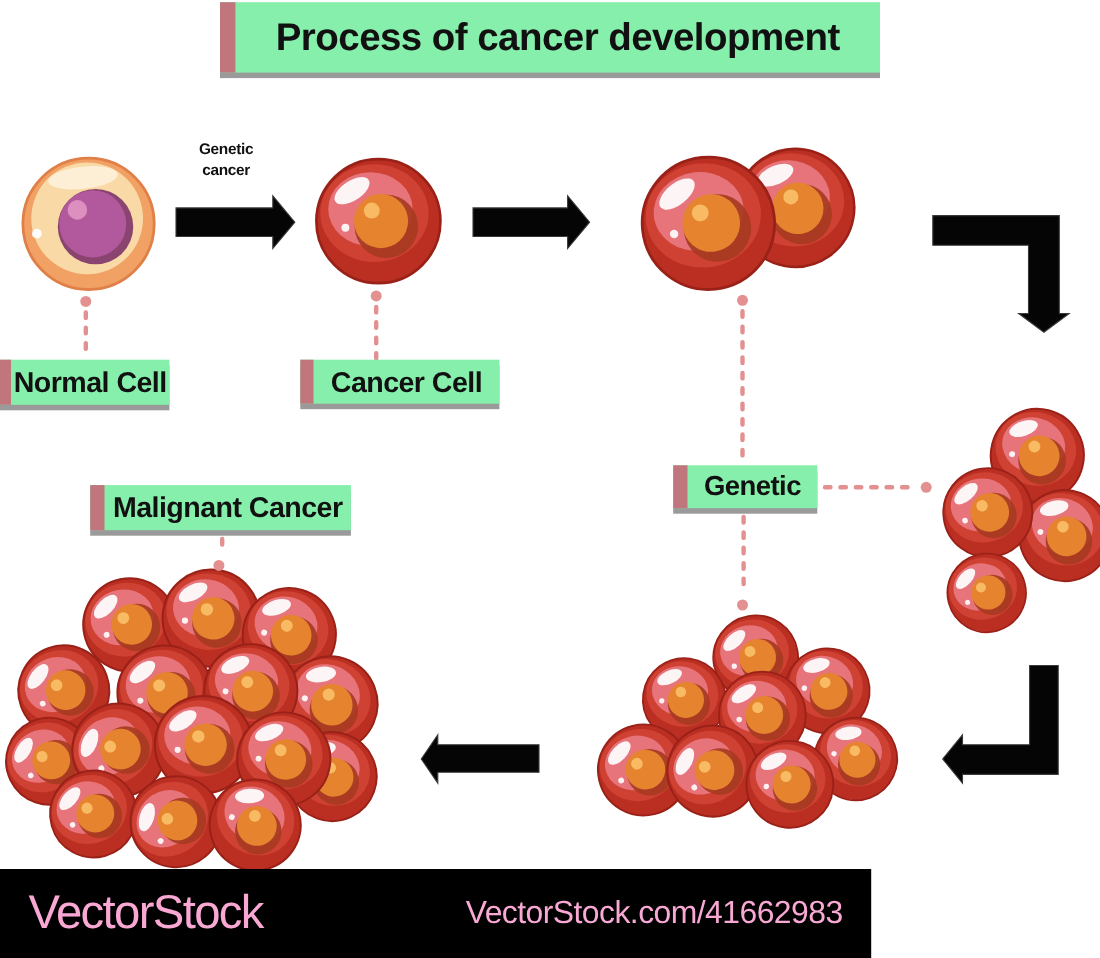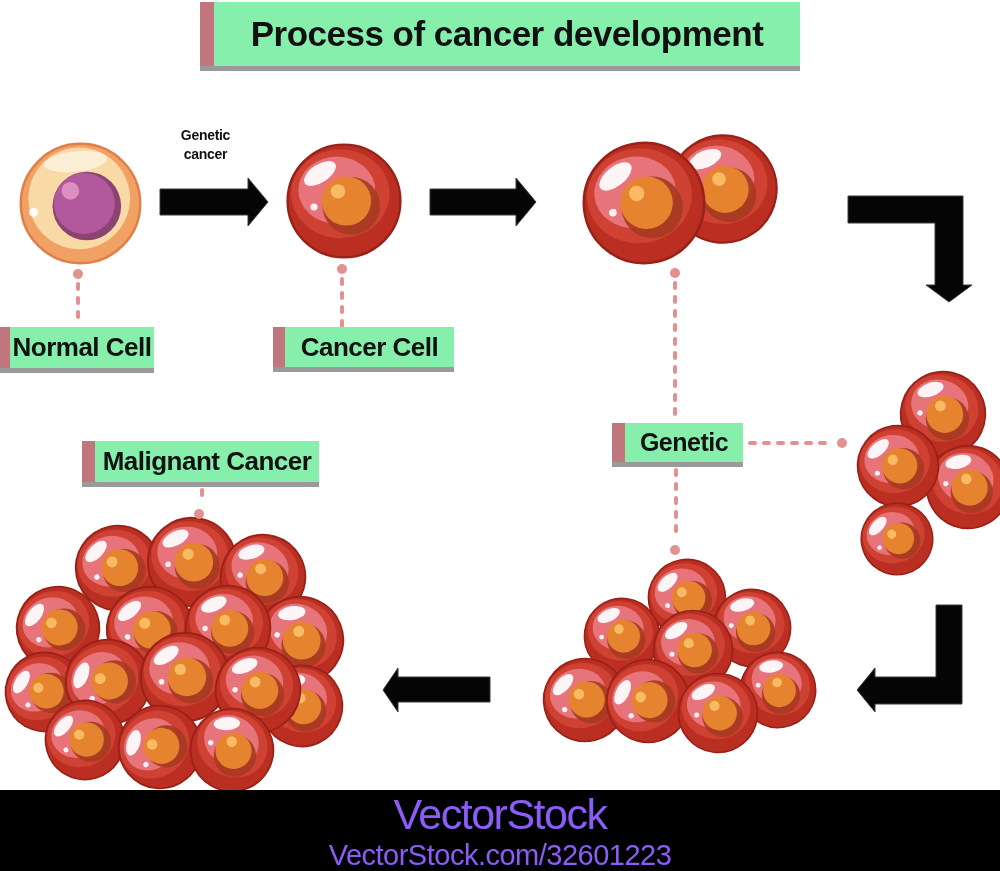--- a/index.html
+++ b/index.html
@@ -18,23 +18,23 @@
   .banner-title{left:200px;top:2px;width:600px;height:64px;font-size:35px;border-left-width:14px;}
   .banner-normal{left:0;top:327px;width:154px;height:41px;font-size:26px;border-left-width:10px;}
   .banner-cancer{left:257px;top:327px;width:181px;height:40px;font-size:26px;margin-left:16px;}
   .banner-doubling{left:612px;top:423px;width:131px;height:39px;font-size:25px;border-left-width:13px;}
   .banner-malignant{left:82px;top:412px;width:237px;height:41px;font-size:26px;border-left-width:13px;margin-top:29px;}
   .genetic-note{
     position:absolute;z-index:2;left:148px;top:126px;width:115px;
     text-align:center;font-size:14px;font-weight:bold;color:#111;line-height:1.35;letter-spacing:-0.3px;
   }
   .footer{
-    position:absolute;z-index:3;left:0;top:790px;width:1000px;height:81px;
+    position:absolute;z-index:3;left:0;top:790px;width:792px;height:81px;
     background:#000;box-sizing:border-box;padding:0 26px;
-    display:flex;align-items:center;justify-content:space-between;color:#8b5cf6;flex-direction:column;
+    display:flex;align-items:center;justify-content:space-between;color:#f9a8d4;
   }
   .footer-brand{font-size:43px;font-weight:500;letter-spacing:-1.5px;}
   .footer-url{font-size:29px;font-weight:400;letter-spacing:-0.5px;}
 </style>
 </head>
 <body>
 
 <div class="page">
 
   <svg class="art" width="1000" height="871" viewBox="0 0 1000 871">
@@ -145,16 +145,16 @@
   <div class="banner banner-normal">Normal Cell</div>
 
   <div class="banner banner-cancer">Cancer Cell</div>
 
   <div class="banner banner-doubling">Genetic</div>
 
   <div class="banner banner-malignant">Malignant Cancer</div>
 
   <div class="footer">
     <span class="footer-brand">VectorStock</span>
-    <span class="footer-url">VectorStock.com/32601223</span>
+    <span class="footer-url">VectorStock.com/41662983</span>
   </div>
 
 </div>
 
 </body></html>

